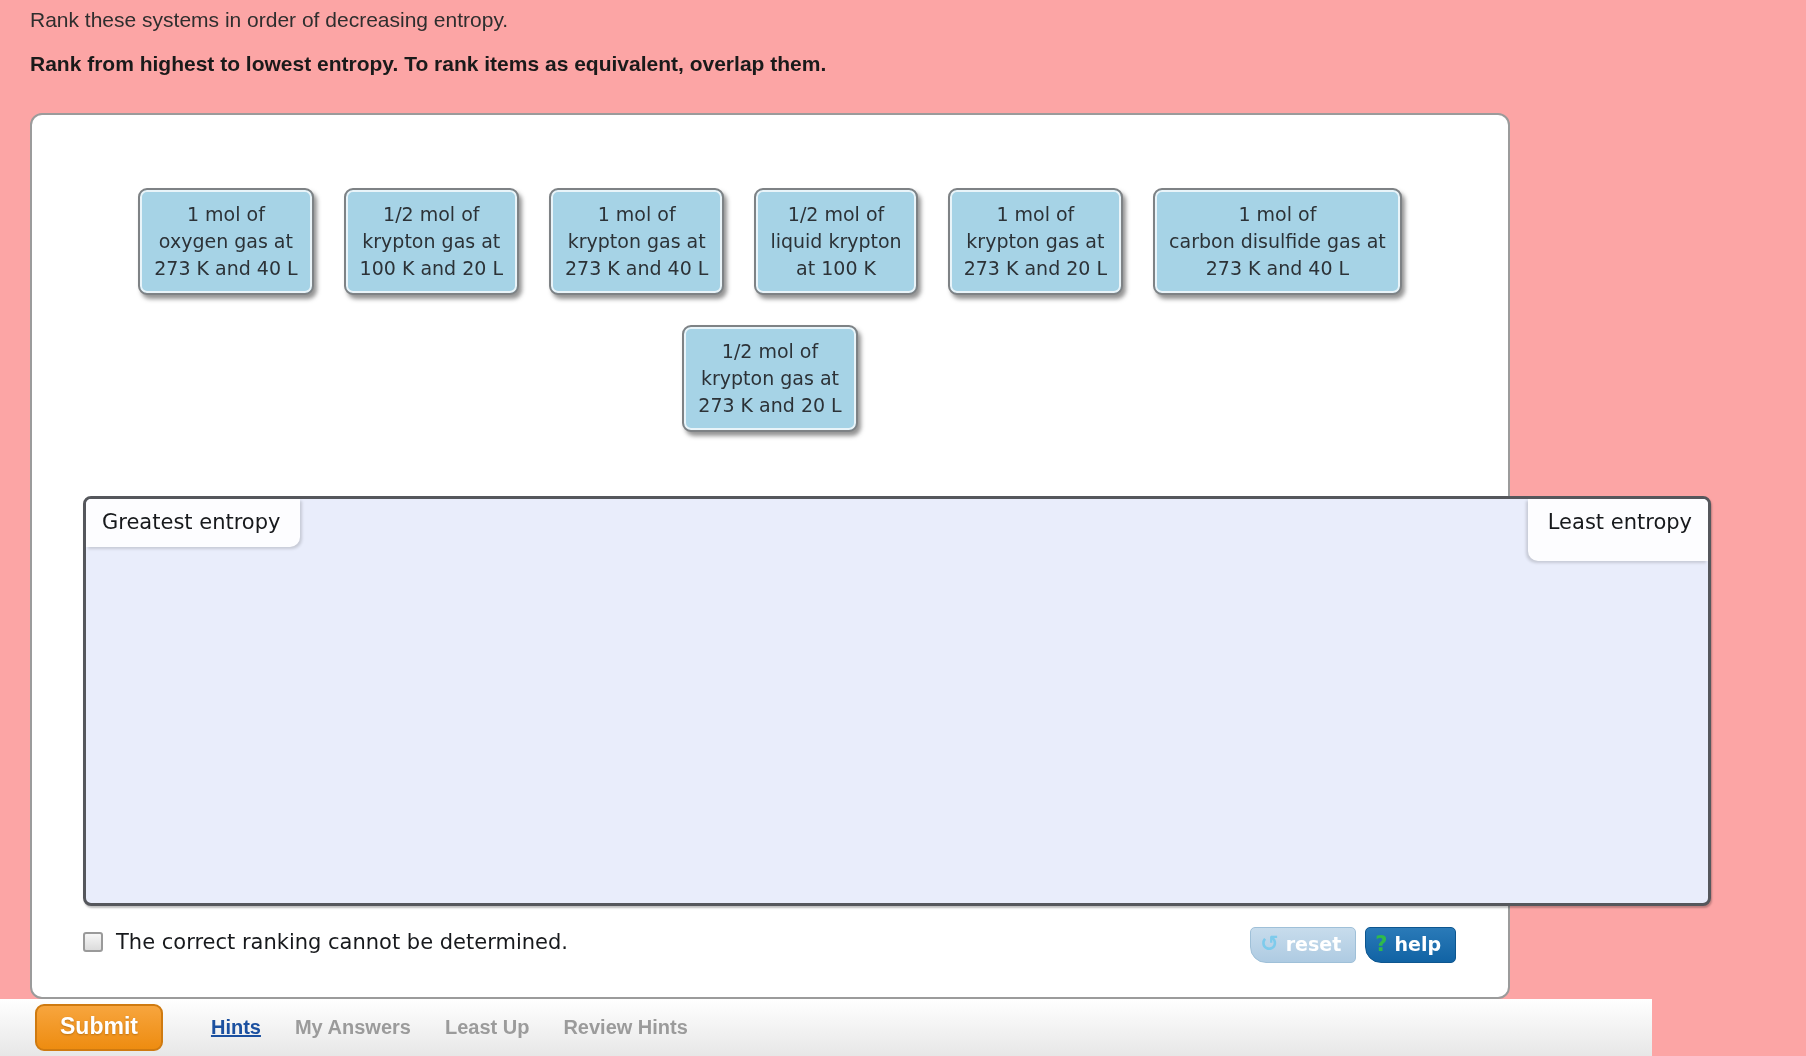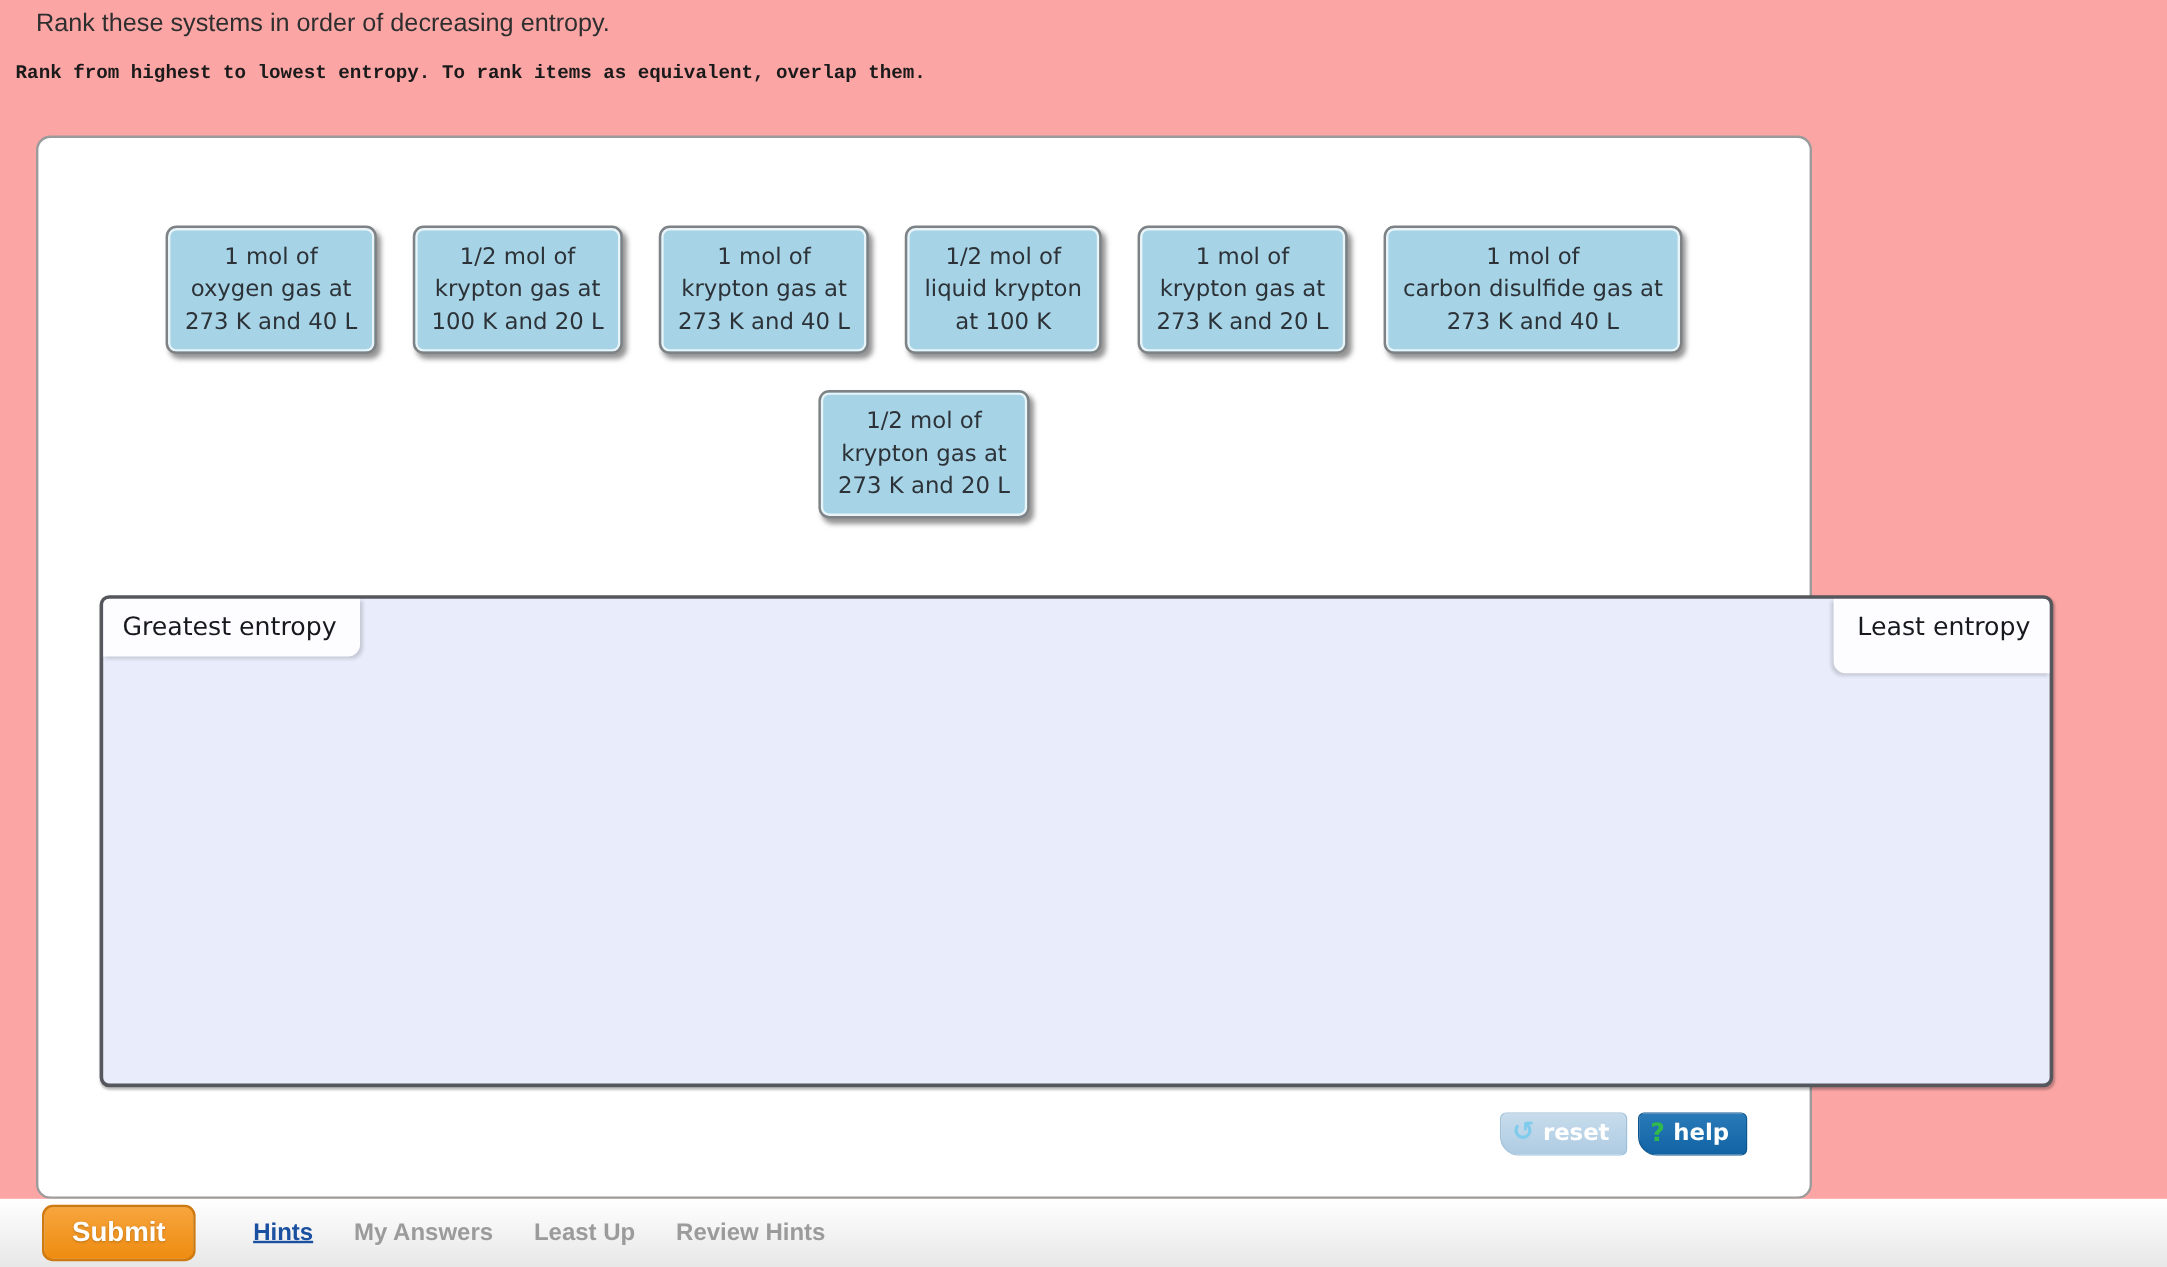--- a/index.html
+++ b/index.html
@@ -10,22 +10,22 @@
     height: 1056px;
     font-family: "Liberation Sans", sans-serif;
     overflow: hidden;
     background: #fca5a5;
   }
   .prompt {
     position: absolute; left: 30px; top: 8px;
     font-size: 21px; color: #2e2e2e;
   }
   .instruction {
-    position: absolute; left: 13px; top: 52px;
-    font-size: 16px; font-weight: bold; color: #1a1a1a; font-family: Liberation Mono, monospace;
+    position: absolute; left: 30px; top: 52px;
+    font-size: 21px; font-weight: bold; color: #1a1a1a;
   }
   .panel {
     position: absolute; left: 30px; top: 113px;
     width: 1480px; height: 886px;
     border: 2px solid #9b9b9b; border-radius: 12px;
     background: #ffffff;
   }
   .cards-row {
     display: flex; justify-content: center; align-items: flex-start; gap: 30px;
   }
@@ -94,21 +94,21 @@
     border: 1px solid #9fc0d8;
   }
   .btn-reset .btn-icon { color: #7ecbec; font-size: 22px; font-weight: bold; }
   .btn-help {
     background: linear-gradient(#2a7ab8, #1163a4);
     border: 1px solid #0d568f;
   }
   .btn-help .btn-icon { color: #2fba4b; font-size: 21px; font-weight: bold; }
   .footer {
     position: absolute; left: 0; top: 999px;
-    width: 1806px; height: 57px;
+    width: 1652px; height: 57px;
     background: linear-gradient(#ffffff, #e7e7e7);
     display: flex; align-items: center;
   }
   .submit-btn {
     margin-left: 35px;
     background: linear-gradient(#f7a53e, #ee8c10);
     border: 2px solid #cf7a10;
     border-radius: 9px;
     color: #ffffff; font-weight: bold; font-size: 23px;
     padding: 7px 23px 9px 23px;
@@ -157,20 +157,24 @@
       <div class="item-card">1/2 mol of
 krypton gas at
 273 K and 20 L</div>
     </div>
 
     <div class="rank-area">
       <div class="rank-tab tab-left">Greatest entropy</div>
       <div class="rank-tab tab-right">Least entropy</div>
     </div>
 
+    <div class="checkbox-row">
+      <div class="checkbox"></div>
+      <div class="checkbox-label">The correct ranking cannot be determined.</div>
+    </div>
 
     <div class="action-buttons">
       <div class="btn btn-reset">
         <span class="btn-icon">↺</span>
         <span>reset</span>
       </div>
       <div class="btn btn-help">
         <span class="btn-icon">?</span>
         <span>help</span>
       </div>

